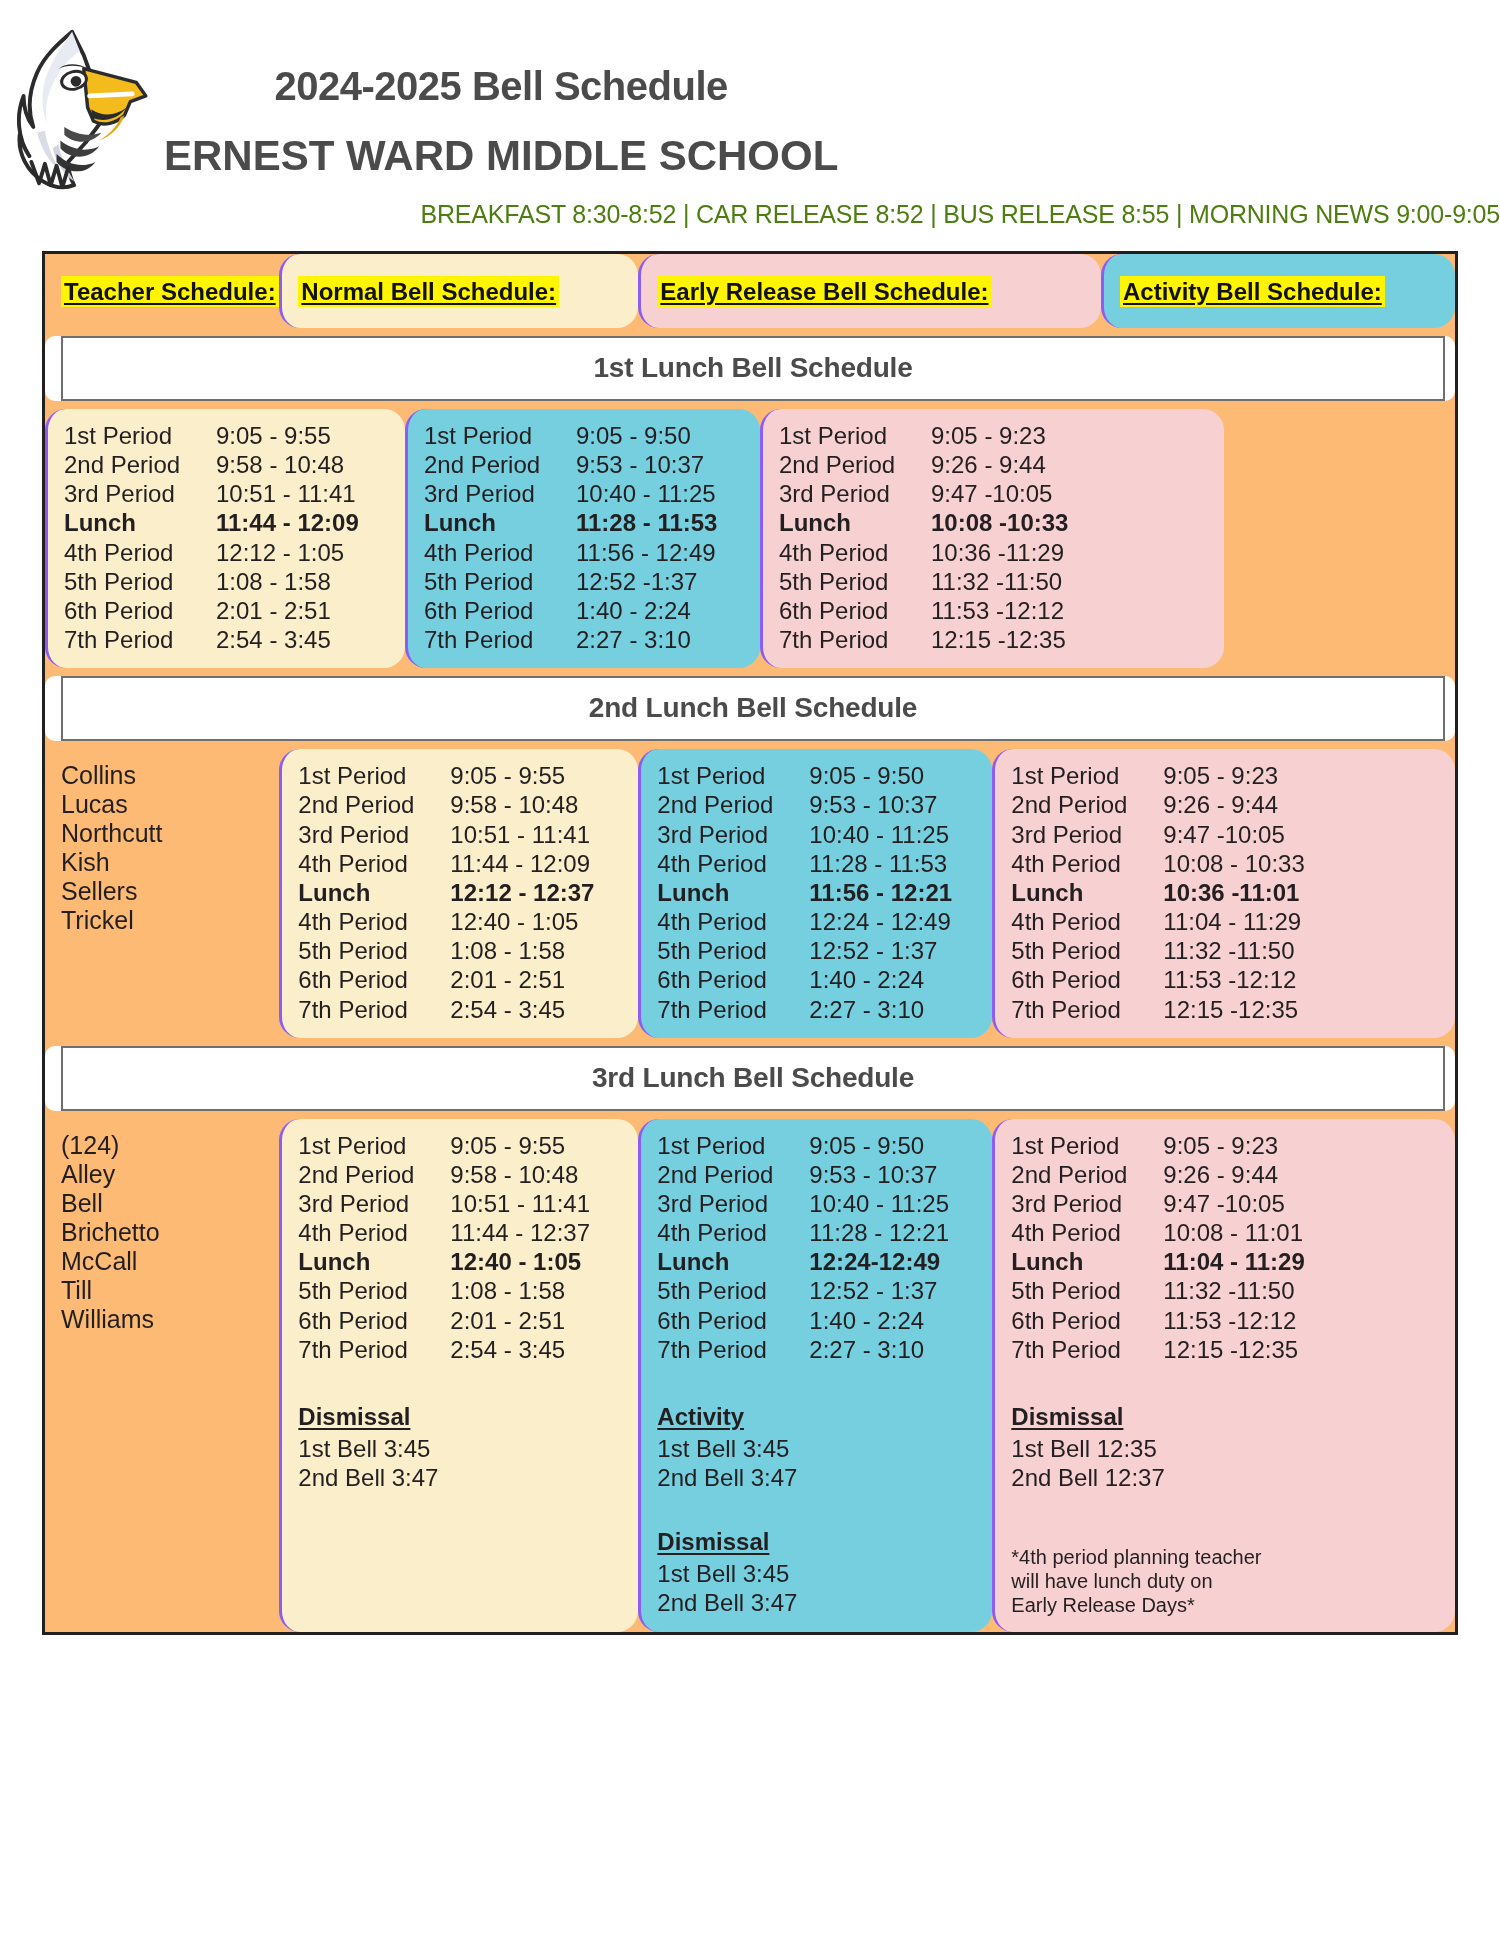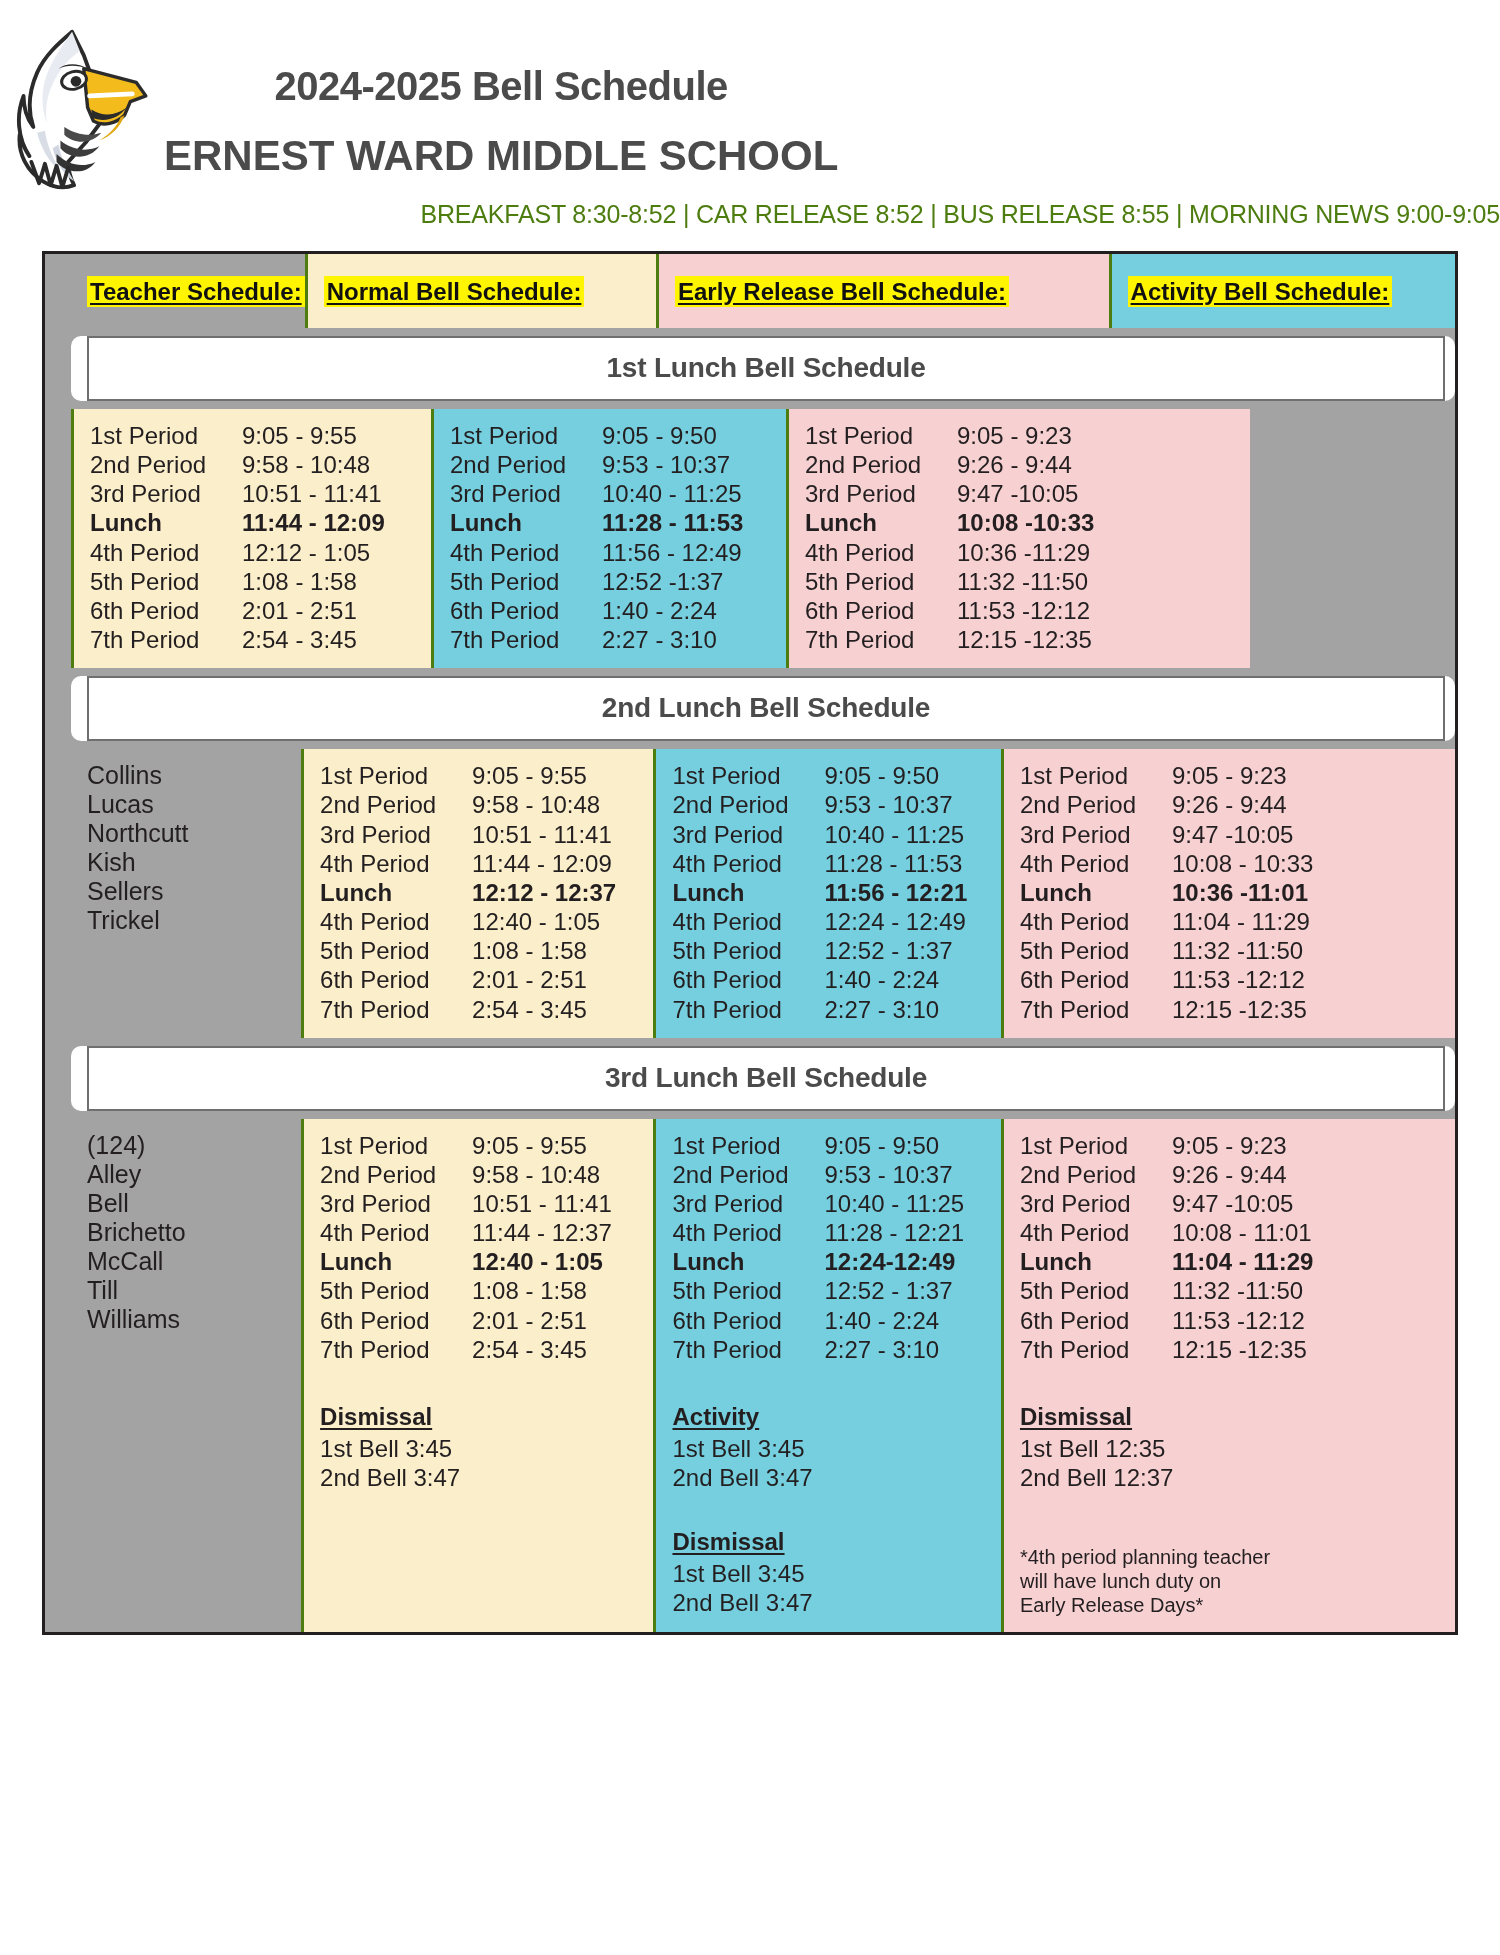--- a/index.html
+++ b/index.html
@@ -66,41 +66,40 @@
     font-size: 25px;
     color: #4d7c0f;
     margin: 10px 0 0 0;
     letter-spacing: -0.2px;
   }
 
   
   .table-wrap {
     margin: 22px 42px 0 42px;
     border: 3px solid #231f20;
-    background: #a3a3a3;
-    padding-left: 26px;
+    background: #fdba74;
   }
   .row {
     display: flex;
     width: 100%;
   }
   .col {
     position: relative;
   }
   .col-normal  { width: 37.6%; background: #fbeecb; }
   .col-activity{ width: 31.9%; background: #76cfdf; }
   .col-early   { width: 39.5%; background: #f7d0d2; }
 
   
   .w1 { width: 235px; }
   .w2 { width: 360px; }
   .w3 { width: 355px; }
   .w4 { width: 464px; }
 
-  .vdiv { border-left: 3px solid #4d7c0f; }
+  .vdiv { border-left: 3px solid #8b5cf6; border-radius: 21px; }
 
   
   .hdr-cell {
     padding: 16px 0 16px 16px;
     min-height: 74px;
     display: flex;
     align-items: center;
   }
   .hl {
     background: #fff500;

